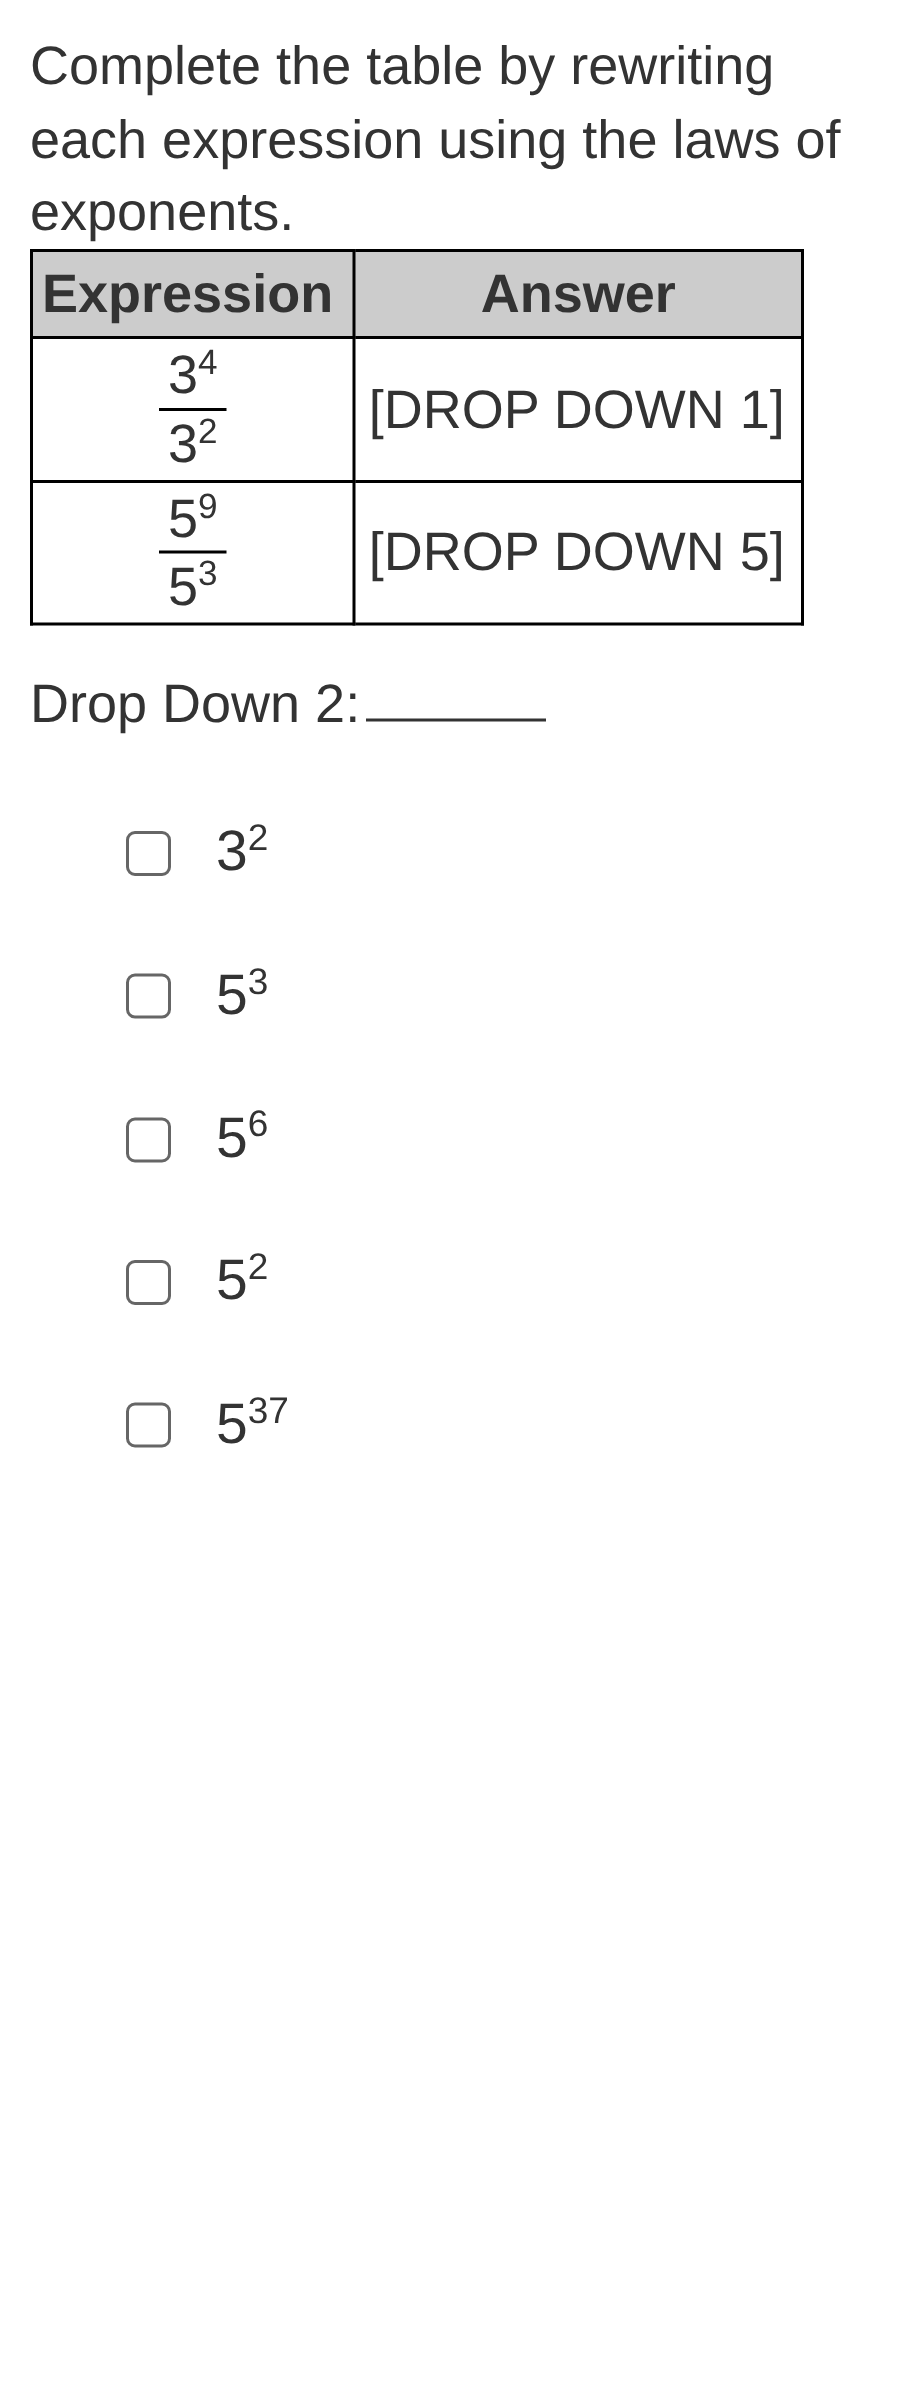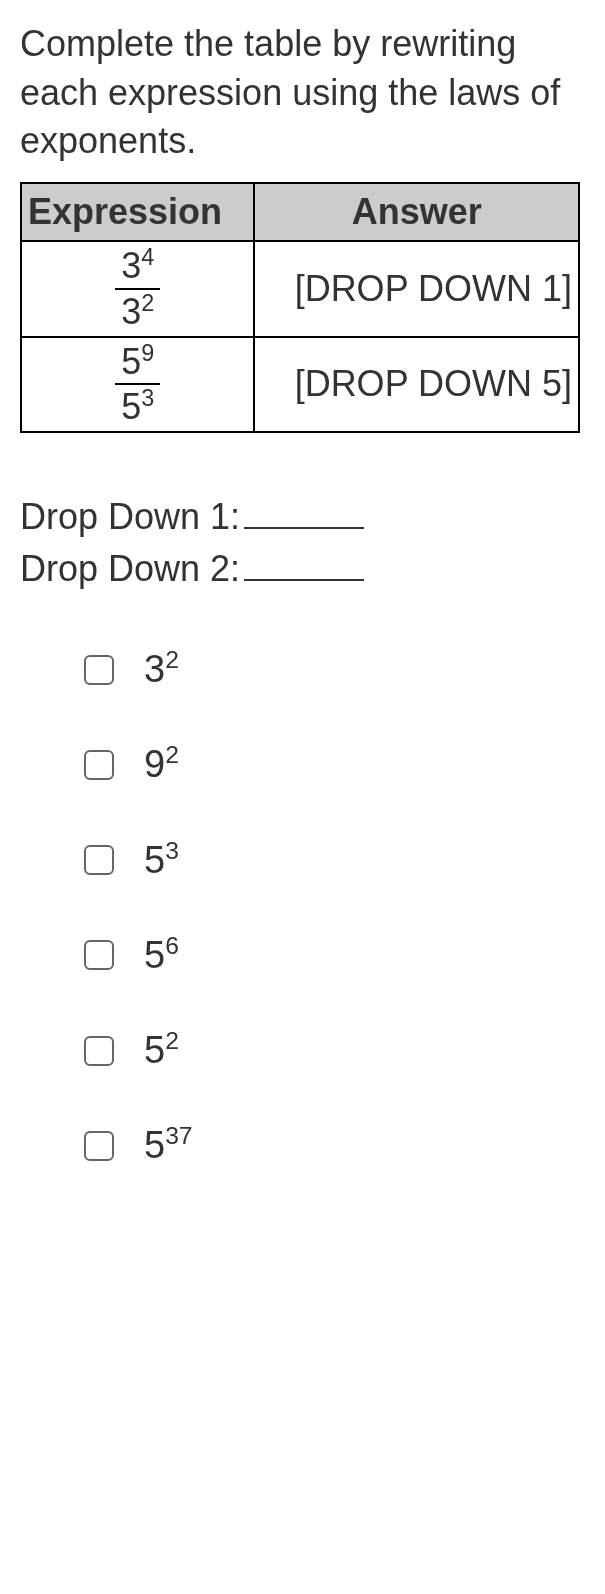--- a/index.html
+++ b/index.html
@@ -6,39 +6,39 @@
   body {
     margin: 0;
     padding: 20px;
     font-family: Arial, Helvetica, sans-serif;
     font-size: 36px;
     color: #333;
     width: 605px;
     line-height: 1.35;
   }
   .instructions {
-    margin-bottom: 16px;
+    margin-bottom: 0;
   }
   table {
     border-collapse: collapse;
-    width: 560px;
-    margin-bottom: 60px;
+    width: 516px;
+    margin-bottom: 28px;
   }
   th, td {
     border: 2px solid #000;
     padding: 4px 6px;
     text-align: center;
     font-size: 36px;
   }
   th {
     background: #ccc;
     font-weight: bold;
   }
   th:first-child { text-align: left; }
-  td.answer-cell { text-align: right; padding-left: 4px; }
+  td.answer-cell { text-align: center; padding-left: 4px; }
   .frac {
     display: inline-block;
     vertical-align: middle;
     text-align: left;
     line-height: 1.1;
   }
   .frac .num {
     display: block;
     border-bottom: 2px solid #000;
     padding: 0 6px 2px;
@@ -118,37 +118,29 @@
           <span class="den"><span>5</span><sup>3</sup></span>
         </span>
       </td>
       <td class="answer-cell">[DROP DOWN 5]</td>
     </tr>
   </tbody>
 </table>
 
 <div class="dropdown-labels">
   <div>
-    <span>Drop Down 1:</span>
-    <span class="blank"></span>
-  </div>
-  <div>
     <span>Drop Down 2:</span>
     <span class="blank"></span>
   </div>
 </div>
 
 <div class="options">
   <div class="option">
     <input type="checkbox" style="">
     <span class="option-label"><span>3</span><sup>2</sup></span>
-  </div>
-  <div class="option">
-    <input type="checkbox" style="">
-    <span class="option-label"><span>9</span><sup>2</sup></span>
   </div>
   <div class="option">
     <input type="checkbox" style="">
     <span class="option-label"><span>5</span><sup>3</sup></span>
   </div>
   <div class="option">
     <input type="checkbox" style="">
     <span class="option-label"><span>5</span><sup>6</sup></span>
   </div>
   <div class="option">

